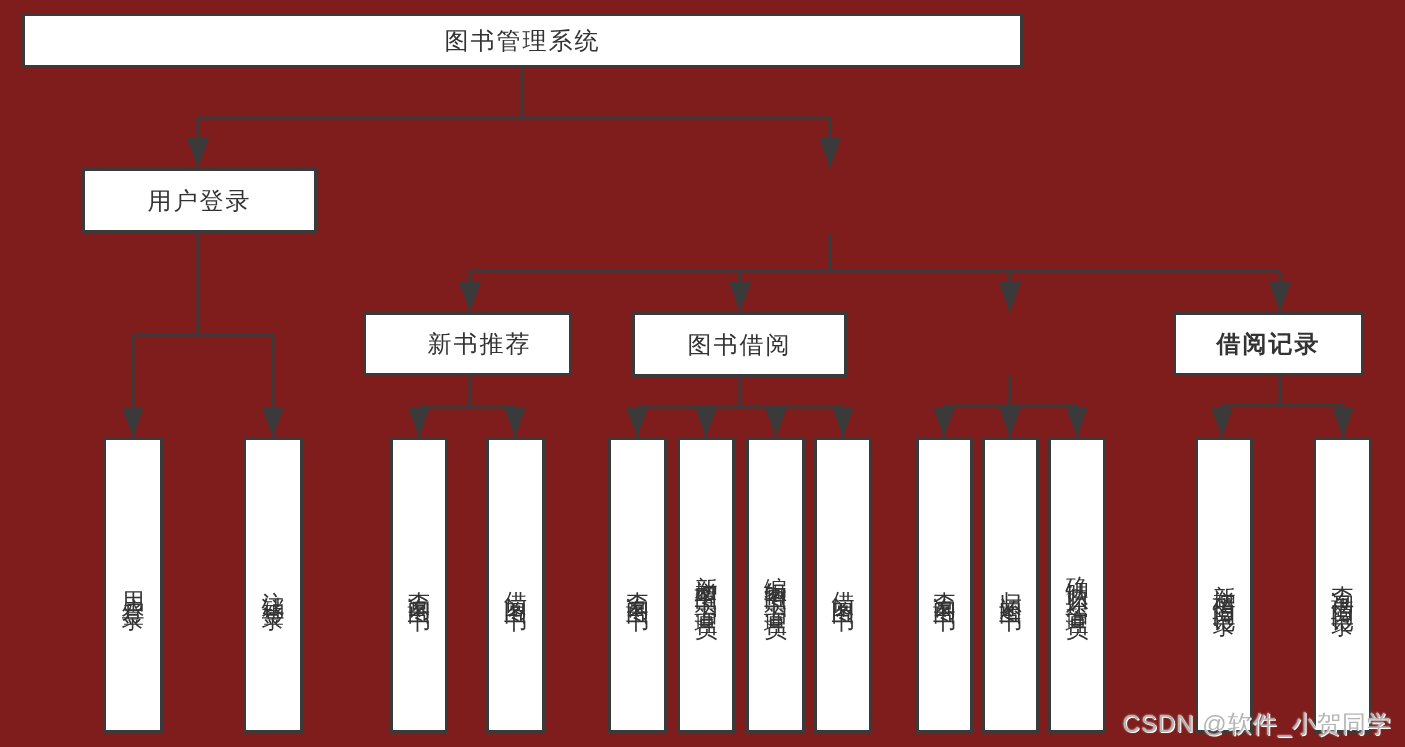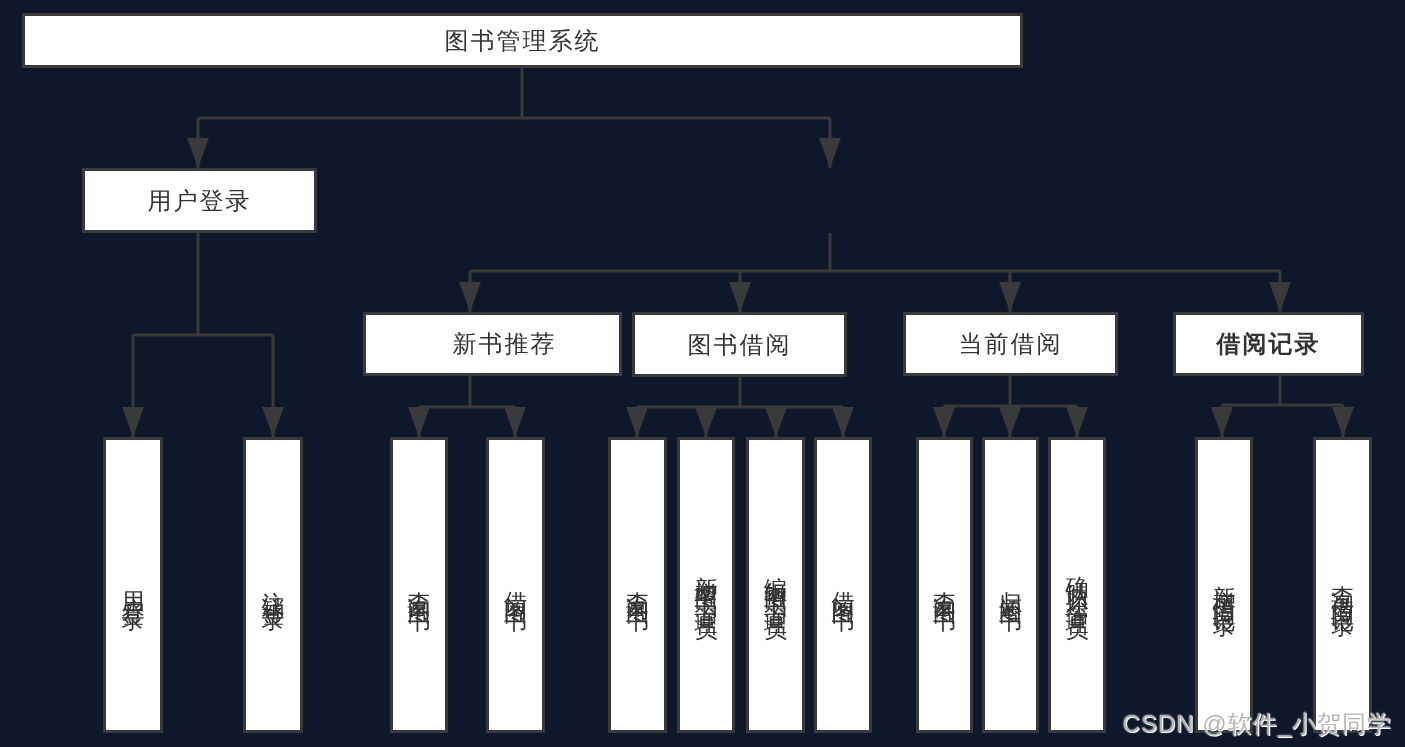--- a/index.html
+++ b/index.html
@@ -1,20 +1,20 @@
 <!DOCTYPE html>
 <html><head>
 <meta charset="utf-8">
 <style>
   html, body { margin: 0; padding: 0; background: #ffffff; }
   #canvas {
     position: relative;
     width: 1405px;
     height: 747px;
-    background: #0f172a;
+    background: #7f1d1d;
     font-family: "Liberation Sans", "DejaVu Sans", sans-serif;
     overflow: hidden;
   }
   #connectors {
     position: absolute;
     left: 0; top: 0;
     width: 1405px; height: 747px;
   }
   .node {
     position: absolute;
@@ -39,21 +39,21 @@
     letter-spacing: 6px;
     white-space: normal;
     line-height: 1;
   }
   
   #n-root           { left: 22px;   top: 13px;  width: 1001px; height: 55px; }
   
   #n-user-login     { left: 82px;   top: 168px; width: 235px;  height: 65px; }
   #n-book-mgmt      { left: 713px;  top: 168px; width: 234px;  height: 65px; }
   
-  #n-new-books      { left: 363px;  top: 312px; width: 259px;  height: 64px; padding-left: 24px; }
+  #n-new-books      { left: 363px;  top: 312px; width: 209px;  height: 64px; padding-left: 24px; }
   #n-book-borrow    { left: 632px;  top: 312px; width: 215px;  height: 65px; }
   #n-current-borrow { left: 903px;  top: 312px; width: 215px;  height: 64px; }
   #n-borrow-records { left: 1173px; top: 312px; width: 191px;  height: 64px; font-weight: bold; }
   
   #lf-0  { left: 103px;  width: 60px; }
   #lf-1  { left: 243px;  width: 60px; }
   #lf-2  { left: 390px;  width: 58px; }
   #lf-3  { left: 486px;  width: 59px; }
   #lf-4  { left: 608px;  width: 59px; }
   #lf-5  { left: 677px;  width: 58px; }
@@ -123,21 +123,20 @@
       <path d="M1343,405 V437" marker-end="url(#arrow)"></path>
     </g>
   </svg>
 
   <div class="node" id="n-root">图书管理系统</div>
 
   <div class="node" id="n-user-login">用户登录</div>
 
   <div class="node" id="n-new-books">新书推荐</div>
   <div class="node" id="n-book-borrow">图书借阅</div>
-  <div class="node" id="n-current-borrow">当前借阅</div>
   <div class="node" id="n-borrow-records">借阅记录</div>
 
   <div class="node leaf" id="lf-0">用户登录</div>
   <div class="node leaf" id="lf-1">注销登录</div>
   <div class="node leaf" id="lf-2">查询图书</div>
   <div class="node leaf" id="lf-3">借阅图书</div>
   <div class="node leaf" id="lf-4">查询图书</div>
   <div class="node leaf" id="lf-5">新增图书（管理员）</div>
   <div class="node leaf" id="lf-6">编辑图书（管理员）</div>
   <div class="node leaf" id="lf-7">借阅图书</div>

